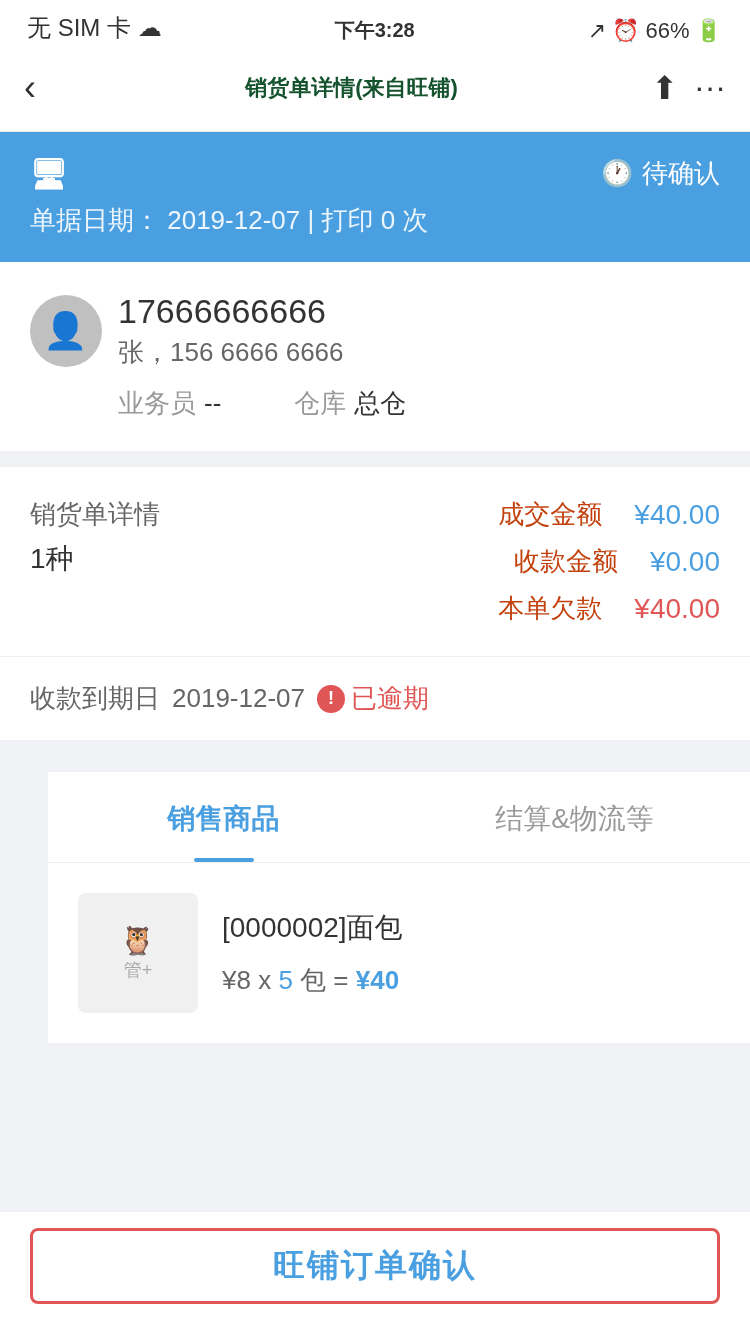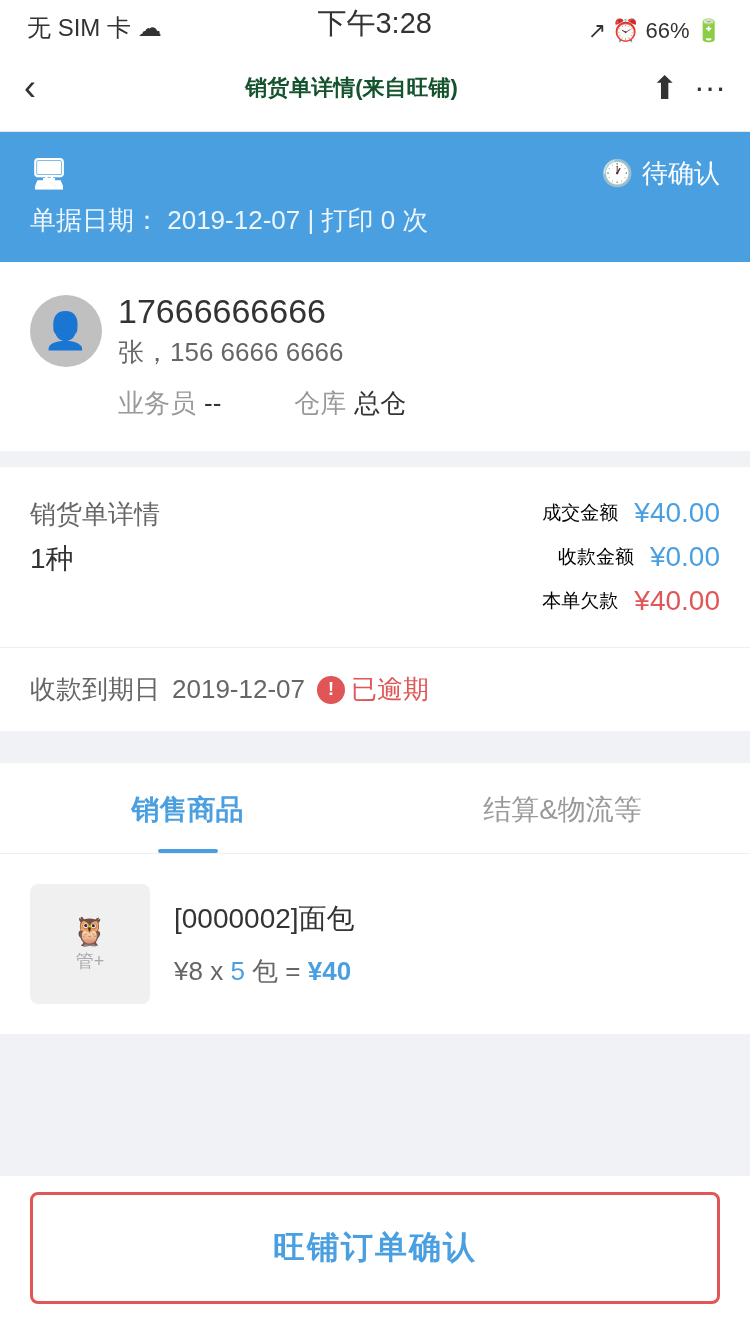--- a/index.html
+++ b/index.html
@@ -18,21 +18,21 @@
       height: 44px;
       background: #fff;
       display: flex;
       align-items: flex-end;
       justify-content: space-between;
       padding: 0 27px;
       font-size: 24px;
       font-weight: 500;
     }
     .status-left { display: flex; align-items: center; gap: 8px; }
-    .status-center { font-size: 29px; font-weight: 400; }
+    .status-center { font-size: 20px; font-weight: 700; }
     .status-right { display: flex; align-items: center; gap: 6px; font-size: 22px; }
 
     
     .nav-bar {
       height: 88px;
       background: #fff;
       display: flex;
       align-items: center;
       padding: 0 24px;
       border-bottom: 1px solid #e8e8e8;
@@ -181,24 +181,24 @@
       flex-direction: column;
       align-items: flex-end;
       gap: 12px;
     }
     .summary-row {
       display: flex;
       align-items: center;
       gap: 16px;
     }
     .summary-row-label {
-      color: #000000;
-      font-size: 19px;
+      color: #c2410c;
+      font-size: 26px;
       min-width: 120px;
-      text-align: right;
+      text-align: left;
     }
     .amount-blue { color: #4a9fe0; font-size: 28px; font-weight: 500; }
     .amount-red { color: #e05555; font-size: 28px; font-weight: 500; }
 
     
     .due-date-section {
       background: #fff;
       padding: 24px 30px;
       display: flex;
       align-items: center;
@@ -224,20 +224,21 @@
       justify-content: center;
       color: #fff;
       font-size: 18px;
       font-weight: 700;
     }
 
     
     .tabs-section {
       background: #fff;
       margin-top: 16px;
+      margin-left: 48px;
     }
     .tabs-header {
       display: flex;
       border-bottom: 1px solid #efefef;
     }
     .tab-item {
       flex: 1;
       text-align: center;
       padding: 28px 0 24px;
       font-size: 28px;
@@ -308,21 +309,21 @@
       position: fixed;
       bottom: 0;
       left: 0;
       width: 750px;
       background: #fff;
       padding: 16px 30px 30px;
       border-top: none;
     }
     .confirm-btn {
       width: 100%;
-      height: 112px;
+      height: 76px;
       background: #fff;
       border: 3px solid #e05555;
       border-radius: 8px;
       font-size: 32px;
       color: #4a9fe0;
       font-weight: 600;
       cursor: pointer;
       display: flex;
       align-items: center;
       justify-content: center;

